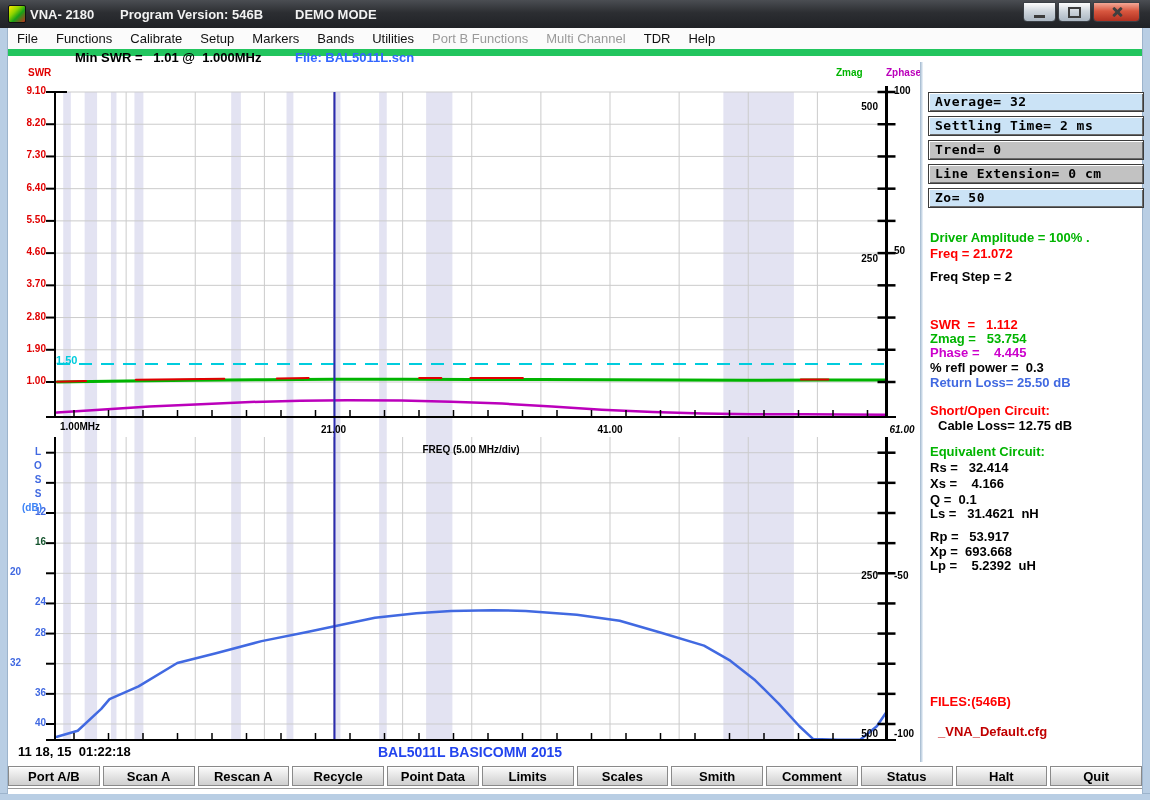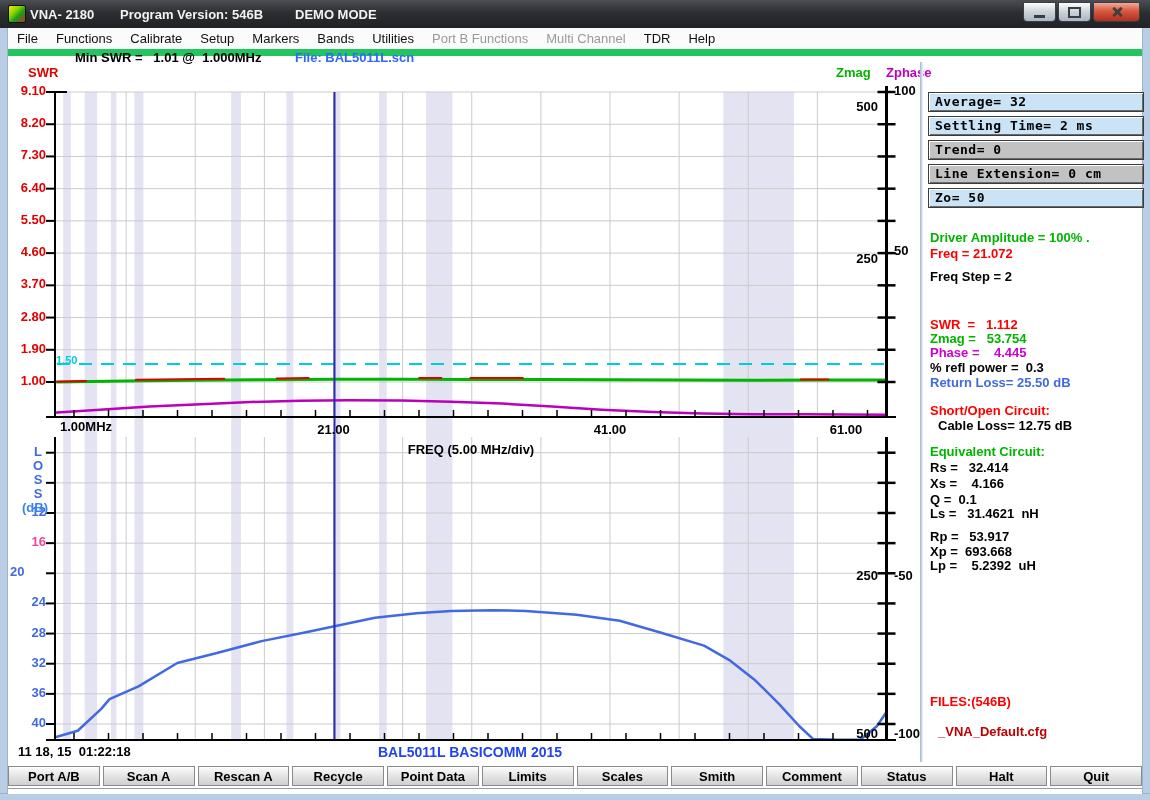--- a/index.html
+++ b/index.html
@@ -39,21 +39,21 @@
   .menu-item{padding:0 9px;cursor:default}
   .menu-item.disabled{color:#9a9a9a}
   
   .statusrow{position:absolute;left:8px;top:49px;width:914px;height:16px;font-size:13px;font-weight:bold}
   .min-swr{position:absolute;left:67px;top:1px;color:#000;white-space:pre}
   .file-name{position:absolute;left:287px;top:1px;color:#36f;white-space:pre}
   
   #chart-wrap{position:absolute;left:0;top:0;width:935px;height:790px}
   #chart-svg{position:absolute;left:0;top:0}
   #chart-labels{position:absolute;left:0;top:0;width:935px;height:790px;pointer-events:none}
-  .clab{position:absolute;font-size:13px;font-weight:bold;color:#000;white-space:pre;line-height:14px}
+  .clab{position:absolute;font-size:10px;font-weight:bold;color:#000;white-space:pre;line-height:14px}
   
   .panel-sep{position:absolute;left:920px;top:62px;width:3px;height:700px;
     background:linear-gradient(90deg,#9fb6cc,#f0f6fc)}
   #panel{position:absolute;left:928px;top:62px;width:216px;height:720px;font-size:13px;font-weight:bold}
   .pbars{position:absolute;left:0;top:30px;width:216px}
   .pbar{height:17px;margin-bottom:4px;border:1px solid #3c3c3c;padding:1px 0 0 6px;
     font-family:"DejaVu Sans Mono",monospace;font-size:13px;font-weight:bold;letter-spacing:.5px;
     box-shadow:inset 1px 1px 0 #ffffff, inset -1px -1px 0 #6a6a6a;}
   .pbar.blue{background:#cbe3f6}
   .pbar.gray{background:#c2c2c2}
@@ -239,25 +239,25 @@
       <div class="clab" style="left: 10px; top: 116.222px; width: 36px; text-align: right; color: rgb(224, 0, 0);">8.20</div>
       <div class="clab" style="left: 10px; top: 148.444px; width: 36px; text-align: right; color: rgb(224, 0, 0);">7.30</div>
       <div class="clab" style="left: 10px; top: 180.667px; width: 36px; text-align: right; color: rgb(224, 0, 0);">6.40</div>
       <div class="clab" style="left: 10px; top: 212.889px; width: 36px; text-align: right; color: rgb(224, 0, 0);">5.50</div>
       <div class="clab" style="left: 10px; top: 245.111px; width: 36px; text-align: right; color: rgb(224, 0, 0);">4.60</div>
       <div class="clab" style="left: 10px; top: 277.333px; width: 36px; text-align: right; color: rgb(224, 0, 0);">3.70</div>
       <div class="clab" style="left: 10px; top: 309.556px; width: 36px; text-align: right; color: rgb(224, 0, 0);">2.80</div>
       <div class="clab" style="left: 10px; top: 341.778px; width: 36px; text-align: right; color: rgb(224, 0, 0);">1.90</div>
       <div class="clab" style="left: 10px; top: 374px; width: 36px; text-align: right; color: rgb(224, 0, 0);">1.00</div>
       <div class="clab" style="left: 10px; top: 505px; width: 36px; text-align: right; color: rgb(65, 105, 225);">12</div>
-      <div class="clab" style="left: 10px; top: 535.143px; width: 36px; text-align: right; color: #ec4899;">16</div>
+      <div class="clab" style="left: 10px; top: 535.143px; width: 36px; text-align: right; color: #14532d;">16</div>
       <div class="clab" style="left: 10px; top: 565.286px; width: 36px; color: rgb(65, 105, 225);">20</div>
       <div class="clab" style="left: 10px; top: 595.429px; width: 36px; text-align: right; color: rgb(65, 105, 225);">24</div>
       <div class="clab" style="left: 10px; top: 625.571px; width: 36px; text-align: right; color: rgb(65, 105, 225);">28</div>
-      <div class="clab" style="left: 10px; top: 655.714px; width: 36px; text-align: right; color: rgb(65, 105, 225);">32</div>
+      <div class="clab" style="left: 10px; top: 655.714px; width: 36px; color: rgb(65, 105, 225);">32</div>
       <div class="clab" style="left: 10px; top: 685.857px; width: 36px; text-align: right; color: rgb(65, 105, 225);">36</div>
       <div class="clab" style="left: 10px; top: 716px; width: 36px; text-align: right; color: rgb(65, 105, 225);">40</div>
       <div class="clab" style="left: 28px; top: 66px; color: rgb(224, 0, 0);">SWR</div>
       <div class="clab" style="left: 836px; top: 66px; color: rgb(0, 180, 0);">Zmag</div>
       <div class="clab" style="left: 886px; top: 66px; color: rgb(187, 0, 187);">Zphase</div>
       <div class="clab" style="left: 22px; top: 445px; width: 32px; text-align: center; color: rgb(65, 105, 225);">L</div>
       <div class="clab" style="left: 22px; top: 459px; width: 32px; text-align: center; color: rgb(65, 105, 225);">O</div>
       <div class="clab" style="left: 22px; top: 473px; width: 32px; text-align: center; color: rgb(65, 105, 225);">S</div>
       <div class="clab" style="left: 22px; top: 487px; width: 32px; text-align: center; color: rgb(65, 105, 225);">S</div>
       <div class="clab" style="left: 22px; top: 501px; width: 32px; text-align: left; color: #3b82f6;">(dB)</div>
@@ -265,21 +265,21 @@
       <div class="clab" style="left: 842px; top: 252px; width: 36px; text-align: right;">250</div>
       <div class="clab" style="left: 894px; top: 83.6px;">100</div>
       <div class="clab" style="left: 894px; top: 243.6px;">50</div>
       <div class="clab" style="left: 842px; top: 569px; width: 36px; text-align: right;">250</div>
       <div class="clab" style="left: 842px; top: 727px; width: 36px; text-align: right;">500</div>
       <div class="clab" style="left: 894px; top: 569px;">-50</div>
       <div class="clab" style="left: 894px; top: 727px;">-100</div>
       <div class="clab" style="left: 60px; top: 420px;">1.00MHz</div>
       <div class="clab" style="left: 303.5px; top: 423px; width: 60px; text-align: center;">21.00</div>
       <div class="clab" style="left: 580px; top: 423px; width: 60px; text-align: center;">41.00</div>
-      <div class="clab" style="left: 816px; top: 423px; width: 60px; text-align: center;">61.00</div>
+      <div class="clab" style="left: 872px; top: 423px; width: 60px; text-align: center; font-style: italic;">61.00</div>
       <div class="clab" style="left: 371px; top: 443px; width: 200px; text-align: center;">FREQ (5.00 MHz/div)</div>
       <div class="clab" style="left: 56px; top: 353px; color: rgb(0, 204, 221); font-size: 11px;">1.50</div>
     </div>
 </div>
 
 <div class="titlebar">
   <div class="app-icon"></div>
   <span class="t-app">VNA- 2180</span>
   <span class="t-ver">Program Version: 546B</span>
   <span class="t-mode">DEMO MODE</span>

